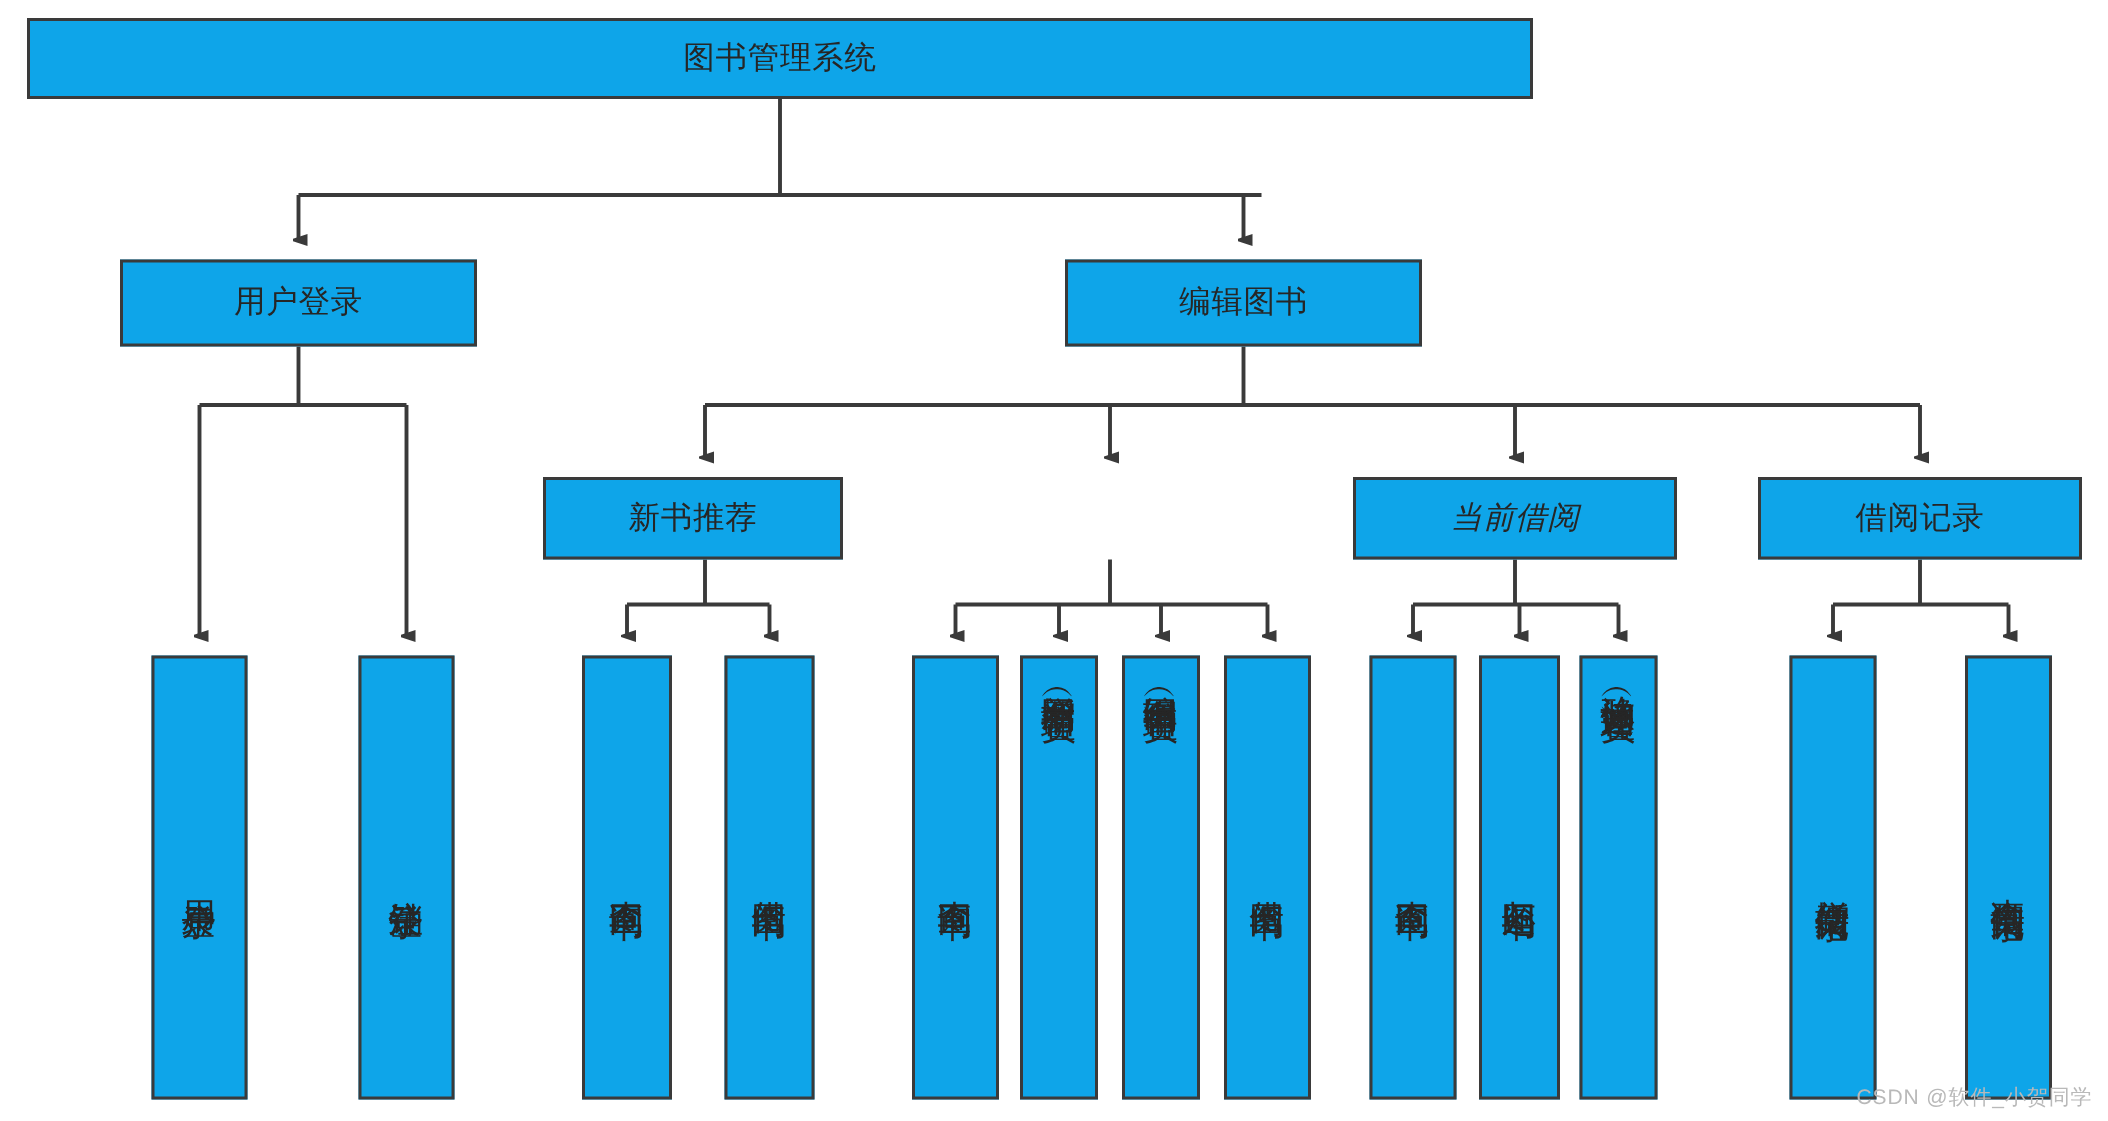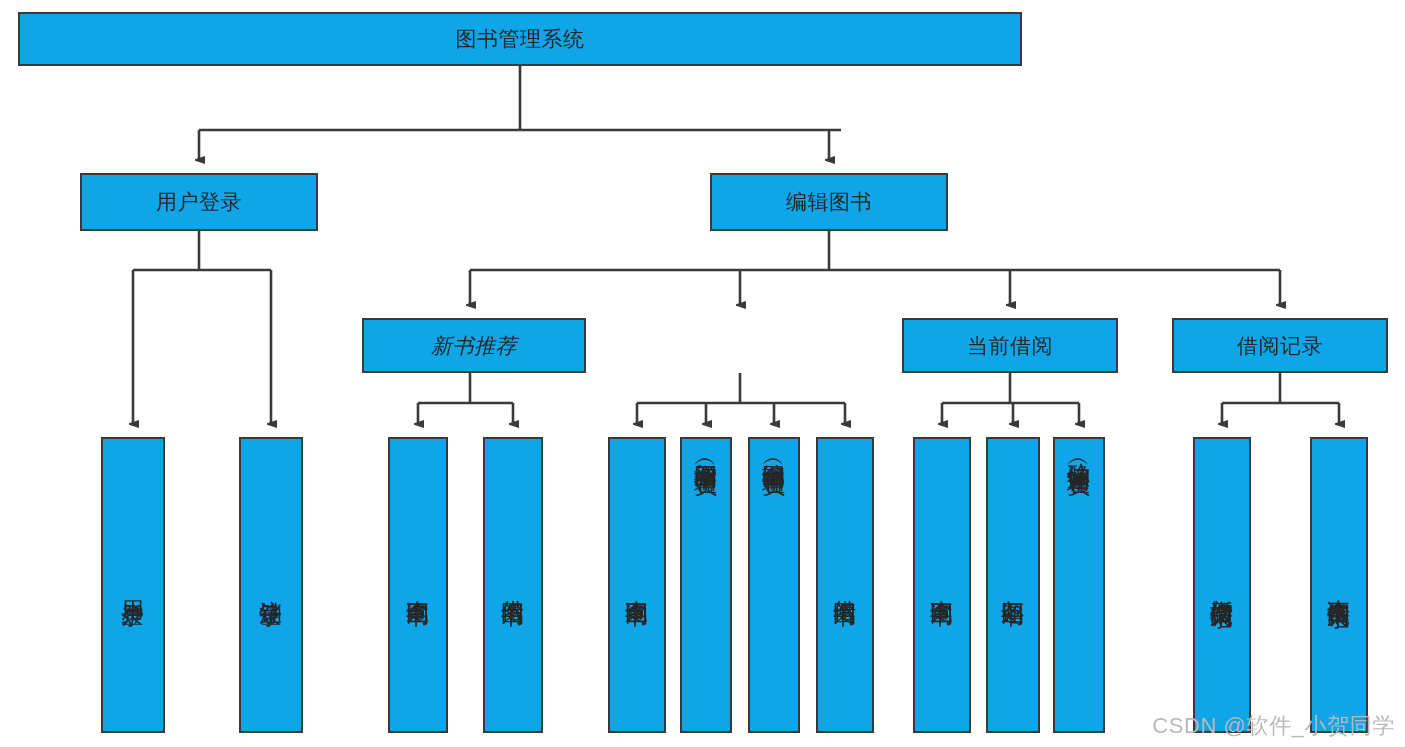--- a/index.html
+++ b/index.html
@@ -60,21 +60,21 @@
     white-space: normal;
   }
   .node.vertical.centered {
     align-items: center;
     padding-top: 0;
   }
   .watermark {
     position: absolute;
     right: 10px;
     bottom: 6px;
-    font-size: 22px;
+    font-size: 14px;
     color: #b9b9b9;
     letter-spacing: 0.6px;
     white-space: nowrap;
     user-select: none;
   }
 </style>
 </head>
 <body>
 
 <div id="diagram-root">
@@ -133,24 +133,24 @@
     <span class="node-label">图书管理系统</span>
   </div>
 
   <div class="node horizontal" style="left:80px; top:173px; width:238px; height:58px;">
     <span class="node-label">用户登录</span>
   </div>
   <div class="node horizontal" style="left:710px; top:173px; width:238px; height:58px;">
     <span class="node-label">编辑图书</span>
   </div>
 
-  <div class="node horizontal" style="left:362px; top:318px; width:224px; height:55px;font-style:italic;">
+  <div class="node horizontal" style="left:362px; top:318px; width:200px; height:55px;">
     <span class="node-label">新书推荐</span>
   </div>
-  <div class="node horizontal" style="left:902px; top:318px; width:216px; height:55px;">
+  <div class="node horizontal" style="left:902px; top:318px; width:216px; height:55px;font-style:italic;">
     <span class="node-label">当前借阅</span>
   </div>
   <div class="node horizontal" style="left:1172px; top:318px; width:216px; height:55px;text-align:center;">
     <span class="node-label">借阅记录</span>
   </div>
 
   <div class="node vertical centered" style="left:101px; top:437px; width:64px; height:296px;">
     <span class="node-label">用户登录</span>
   </div>
   <div class="node vertical centered" style="left:239px; top:437px; width:64px; height:296px;">

